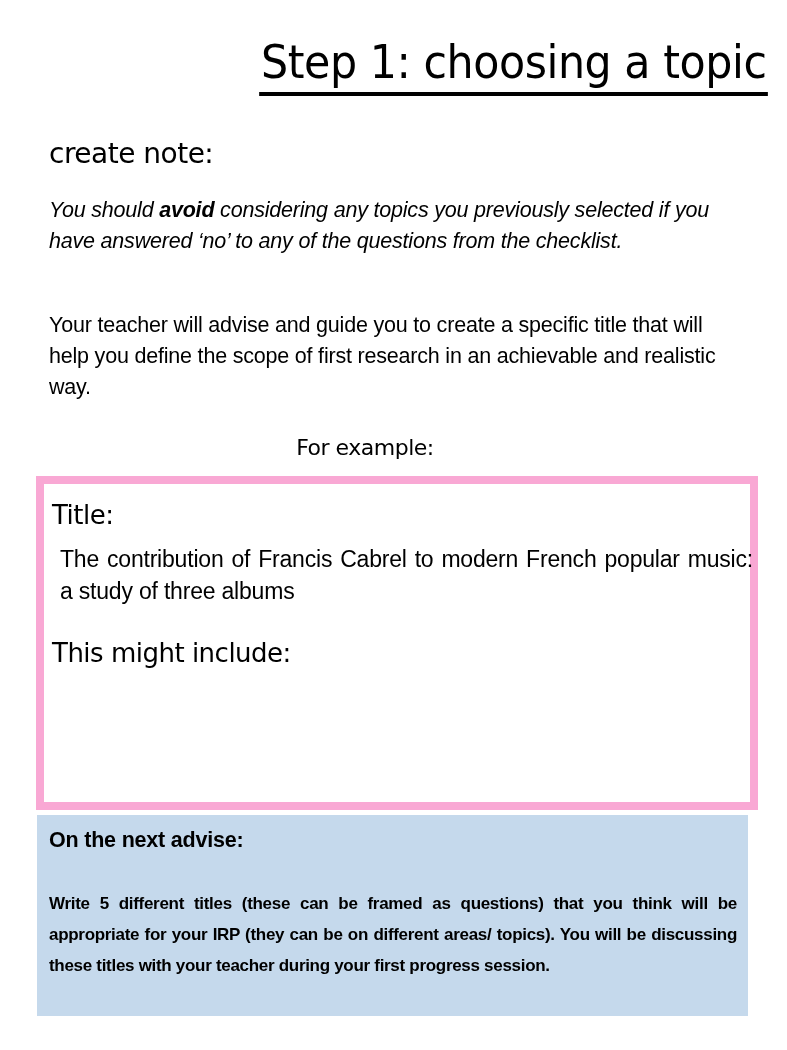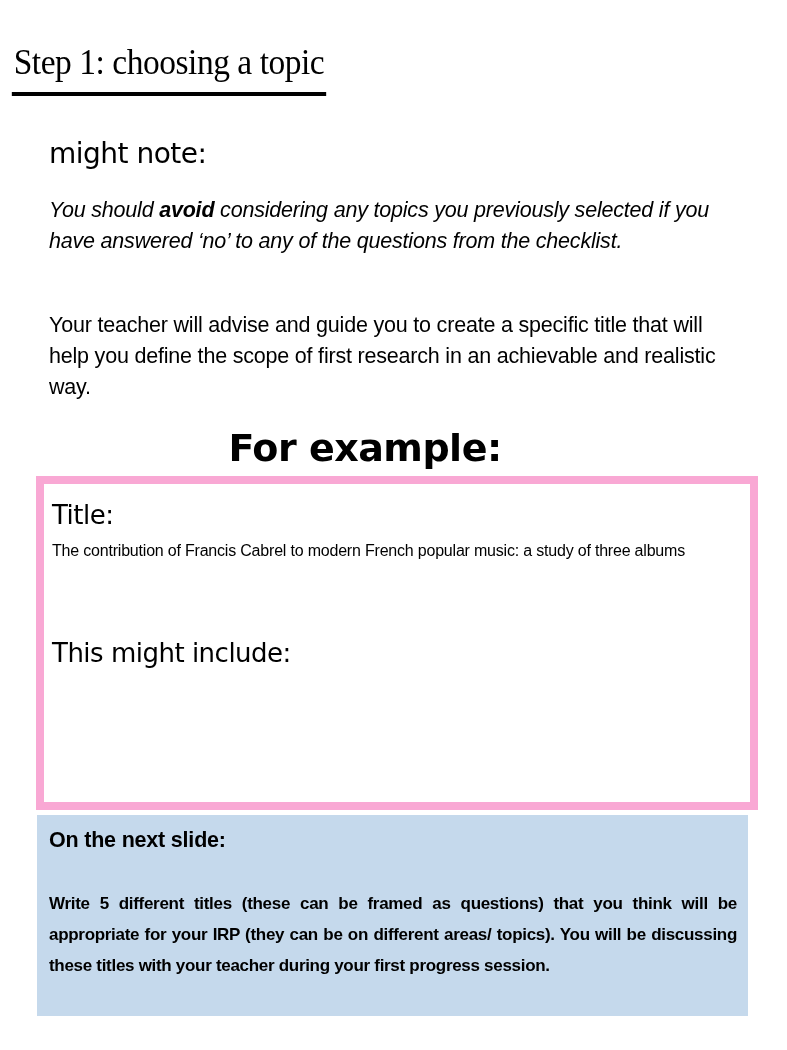--- a/index.html
+++ b/index.html
@@ -17,26 +17,25 @@
     }
     .hand {
       font-family: "DejaVu Sans", "Liberation Sans", sans-serif;
       letter-spacing: -0.5px;
     }
     .main-title {
       position: absolute;
       top: 30px;
       left: 0;
       width: 787px;
-      text-align: left;
-      font-size: 36px;
+      text-align: right;
+      font-size: 46px;
       line-height: 64px;
       font-weight: normal;
       margin: 0;
-      font-family: Liberation Serif, serif;
     }
     .main-title span {
       display: inline-block;
       border-bottom: 4px solid #000;
       padding: 0 2px 0 2px;
       line-height: 60px;
       transform: scaleX(0.93);
     }
     .note-heading {
       position: absolute;
@@ -57,24 +56,24 @@
       letter-spacing: -0.2px;
     }
     .para1 { top: 195px; font-style: italic; }
     .para2 { top: 310px; }
     .example-heading {
       position: absolute;
       top: 425px;
       left: 0;
       width: 730px;
       text-align: center;
-      font-size: 38px;
+      font-size: 22px;
       line-height: 46px;
       margin: 0;
-      font-weight: bold;
+      font-weight: normal;
     }
     .example-box {
       position: absolute;
       top: 476px;
       left: 36px;
       width: 706px;
       height: 318px;
       border: 8px solid #f9a8d4;
       box-sizing: content-box;
     }
@@ -85,25 +84,25 @@
       line-height: 34px;
       margin: 0;
       font-weight: normal;
     }
     .box-label.title-label { top: 14px; }
     .box-label.include-label { top: 152px; }
     .box-text {
       position: absolute;
       left: 8px;
       width: 693px;
-      font-size: 16px;
+      font-size: 23px;
       line-height: 32px;
       text-align: justify;
       text-align-last: left;
-      margin: 0;
+      margin: 8px;
       letter-spacing: -0.2px;
     }
     .box-text.title-value { top: 51px; }
     .box-text.include-value { top: 190px; }
     .next-box {
       position: absolute;
       top: 815px;
       left: 37px;
       width: 711px;
       height: 201px;
@@ -128,30 +127,30 @@
       letter-spacing: -0.3px;
     }
   </style>
 </head>
 <body>
 
 <h1 class="main-title hand">
   <span>Step 1: choosing a topic</span>
 </h1>
 
-<h2 class="note-heading hand">might note:</h2>
+<h2 class="note-heading hand">create note:</h2>
 
 <p class="para para1"><span>You should </span><strong>avoid</strong><span> considering any topics you previously selected if you have answered ‘no’ to any of the questions from the checklist.</span></p>
 
 <p class="para para2">Your teacher will advise and guide you to create a specific title that will help you define the scope of first research in an achievable and realistic way.</p>
 
 <h2 class="example-heading hand">For example:</h2>
 
 <div class="example-box">
   <h3 class="box-label title-label hand">Title:</h3>
   <p class="box-text title-value">The contribution of Francis Cabrel to modern French popular music: a study of three albums</p>
   <h3 class="box-label include-label hand">This might include:</h3>
 </div>
 
 <div class="next-box">
-  <p class="next-heading">On the next slide:</p>
+  <p class="next-heading">On the next advise:</p>
   <p class="next-text">Write 5 different titles (these can be framed as questions) that you think will be appropriate for your IRP (they can be on different areas/ topics). You will be discussing these titles with your teacher during your first progress session.</p>
 </div>
 
 </body></html>

